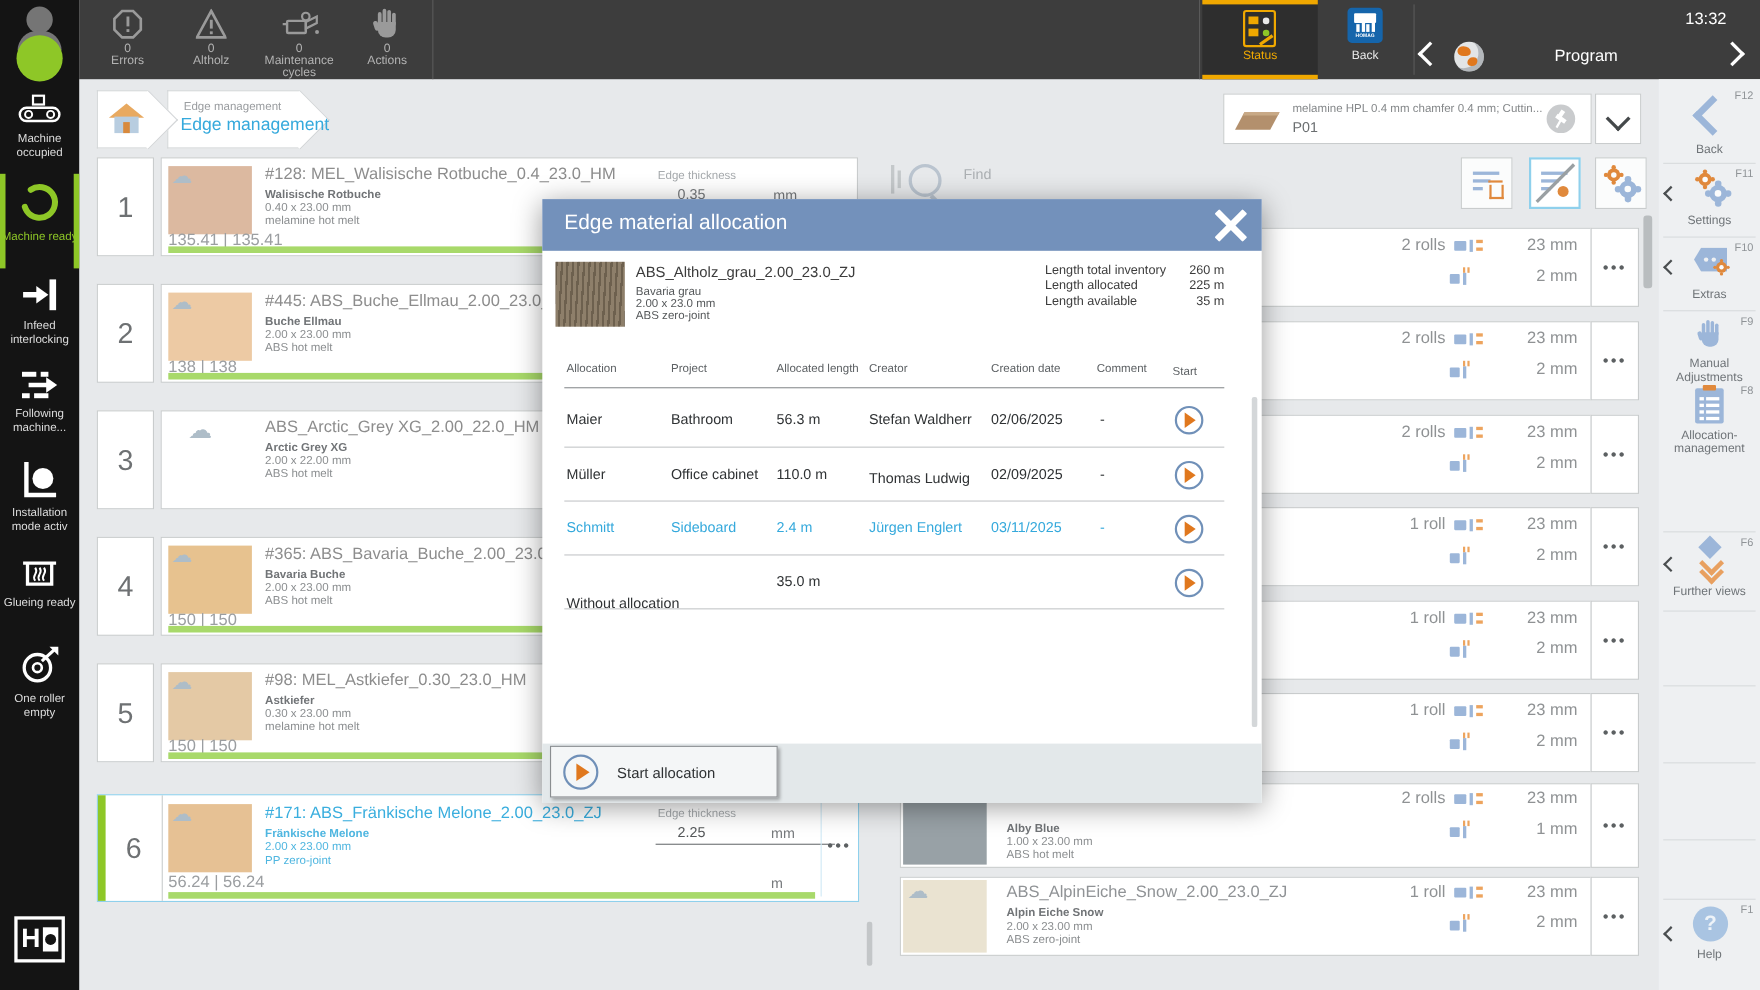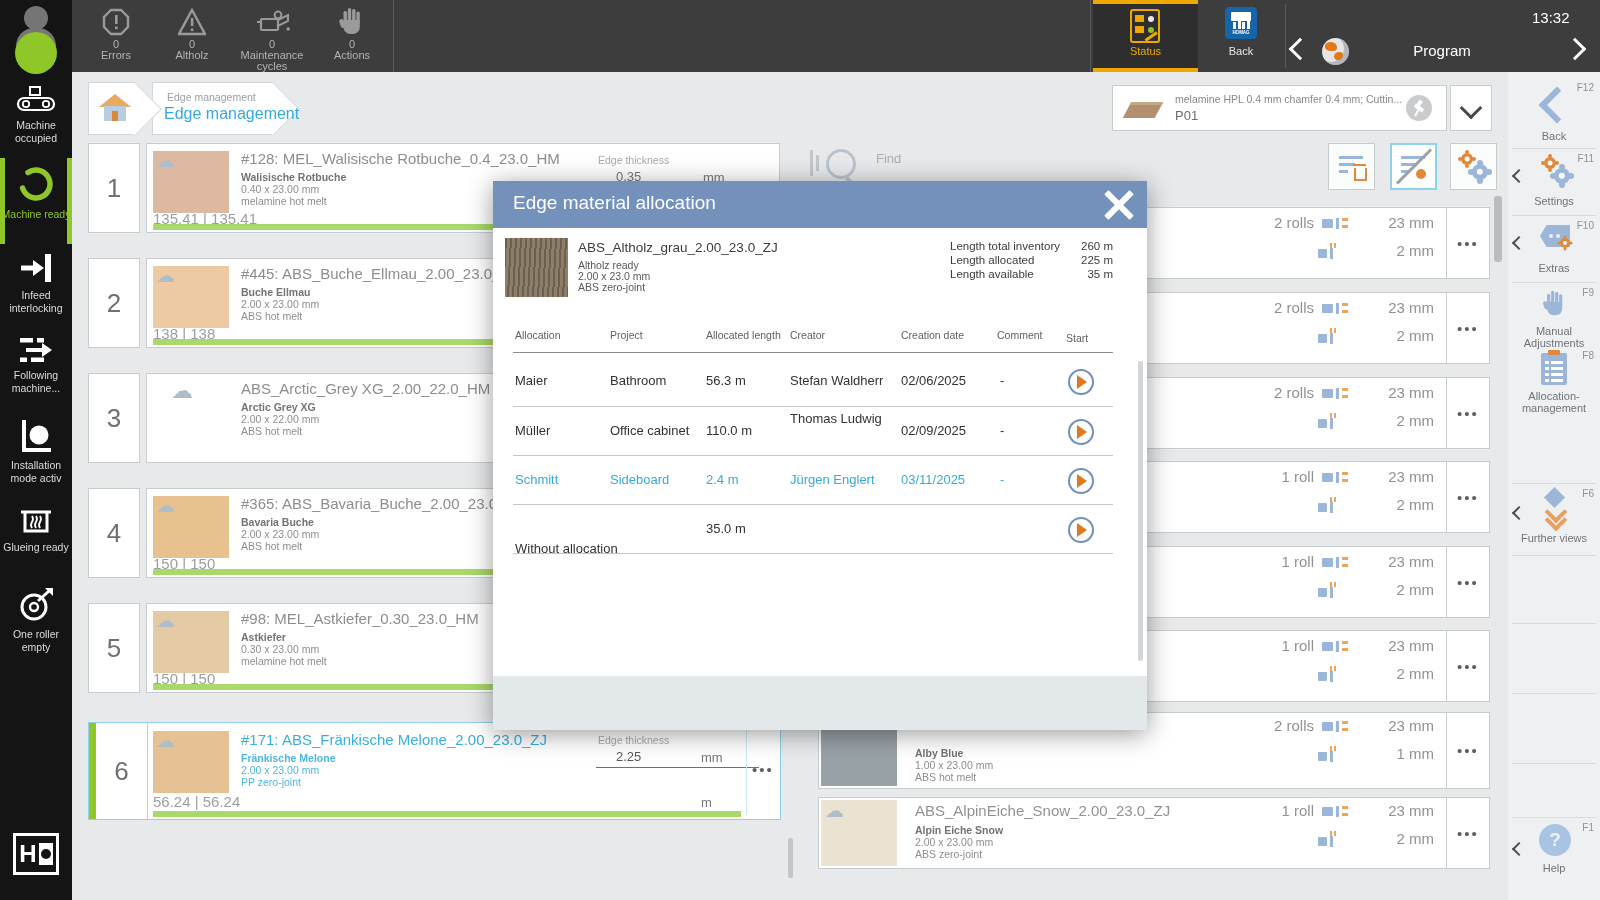--- a/index.html
+++ b/index.html
@@ -565,21 +565,21 @@
 
   <div class="modal">
     <div class="mhead">
       <div class="t">Edge material allocation</div>
       <div class="mclose"></div>
     </div>
 
     <div class="abs" style="left:12px;top:57px;width:63px;height:59px;background:#85755f;
          background-image:repeating-linear-gradient(93deg,rgba(0,0,0,.18) 0 2px,rgba(255,255,255,.07) 2px 5px);"></div>
     <div class="abs" style="left:85px;top:59px;font-size:13.5px;color:#3c3c3c;">ABS_Altholz_grau_2.00_23.0_ZJ</div>
-    <div class="abs" style="left:85px;top:78px;font-size:10.5px;color:#55585a;">Altholz ready</div>
+    <div class="abs" style="left:85px;top:78px;font-size:10.5px;color:#55585a;">Bavaria grau</div>
     <div class="abs" style="left:85px;top:89px;font-size:10.5px;color:#55585a;">2.00 x 23.0 mm</div>
     <div class="abs" style="left:85px;top:100px;font-size:10.5px;color:#55585a;">ABS zero-joint</div>
 
     <div class="abs" style="left:457px;top:59px;font-size:11.5px;color:#3c3c3c;">Length total inventory</div>
     <div class="abs" style="left:560px;top:59px;width:60px;text-align:right;font-size:11.5px;color:#3c3c3c;">260 m</div>
     <div class="abs" style="left:457px;top:73px;font-size:11.5px;color:#3c3c3c;">Length allocated</div>
     <div class="abs" style="left:560px;top:73px;width:60px;text-align:right;font-size:11.5px;color:#3c3c3c;">225 m</div>
     <div class="abs" style="left:457px;top:87px;font-size:11.5px;color:#3c3c3c;">Length available</div>
     <div class="abs" style="left:560px;top:87px;width:60px;text-align:right;font-size:11.5px;color:#3c3c3c;">35 m</div>
 
@@ -600,21 +600,21 @@
       <div class="mtd" style="left:408px;top:192px;">02/06/2025</div>
       <div class="mtd" style="left:507px;top:192px;">-</div>
       <div class="playbtn" style="left:575px;top:188px;"></div>
     </div>
     <div class="mdiv" style="top:225px;"></div>
 
     <div>
       <div class="mtd" style="left:22px;top:242px;">Müller</div>
       <div class="mtd" style="left:117px;top:242px;">Office cabinet</div>
       <div class="mtd" style="left:213px;top:242px;">110.0 m</div>
-      <div class="mtd" style="left:297px;top:230px;">Thomas Ludwig</div>
+      <div class="mtd" style="left:297px;top:246px;">Thomas Ludwig</div>
       <div class="mtd" style="left:408px;top:242px;">02/09/2025</div>
       <div class="mtd" style="left:507px;top:242px;">-</div>
       <div class="playbtn" style="left:575px;top:238px;"></div>
     </div>
     <div class="mdiv" style="top:274px;"></div>
 
     <div>
       <div class="mtd" style="left:22px;top:291px;color:#35a9dc;">Schmitt</div>
       <div class="mtd" style="left:117px;top:291px;color:#35a9dc;">Sideboard</div>
       <div class="mtd" style="left:213px;top:291px;color:#35a9dc;">2.4 m</div>
@@ -628,20 +628,26 @@
     <div>
       <div class="mtd" style="left:22px;top:360px;">Without allocation</div>
       <div class="mtd" style="left:213px;top:340px;">35.0 m</div>
       <div class="playbtn" style="left:575px;top:336px;"></div>
     </div>
     <div class="mdiv" style="top:372px;"></div>
 
     <div class="abs" style="left:645px;top:180px;width:5px;height:300px;background:#d4d7d9;border-radius:2px;"></div>
 
     <div class="mfoot">
+      <div class="mbtn" style="left:7px;width:207px;">
+        <div class="abs" style="left:11px;top:7px;width:32px;height:32px;border:2px solid #7090b8;border-radius:50%;box-sizing:border-box;">
+          <div class="abs" style="left:10px;top:6px;width:0;height:0;border-left:12px solid #e0781e;border-top:8px solid transparent;border-bottom:8px solid transparent;"></div>
+        </div>
+        <span class="abs" style="left:60px;top:16px;">Start allocation</span>
+      </div>
     </div>
   </div>
 
   <div class="fnbar">
     <div class="fncell" style="top:8px;height:68px;">
       <span class="fnkey">F12</span>
       <span class="abs" style="left:36px;top:12px;width:20px;height:20px;border-left:6px solid #9cb6d9;border-bottom:6px solid #9cb6d9;transform:rotate(45deg);"></span>
       <div class="fnlbl" style="top:50px;">Back</div>
     </div>
     <div class="fndiv" style="top:76px;"></div>

